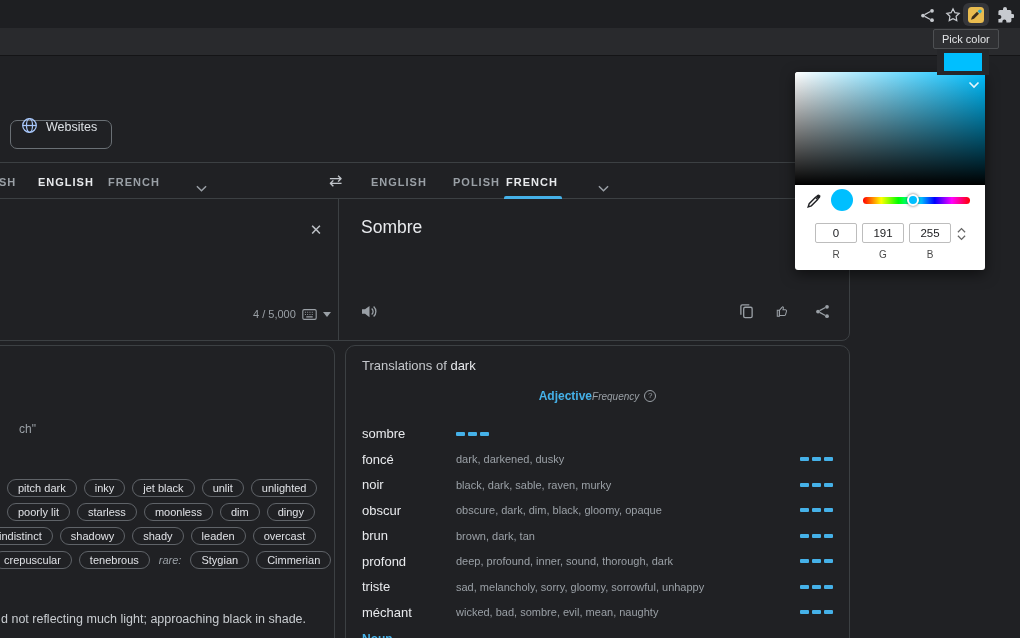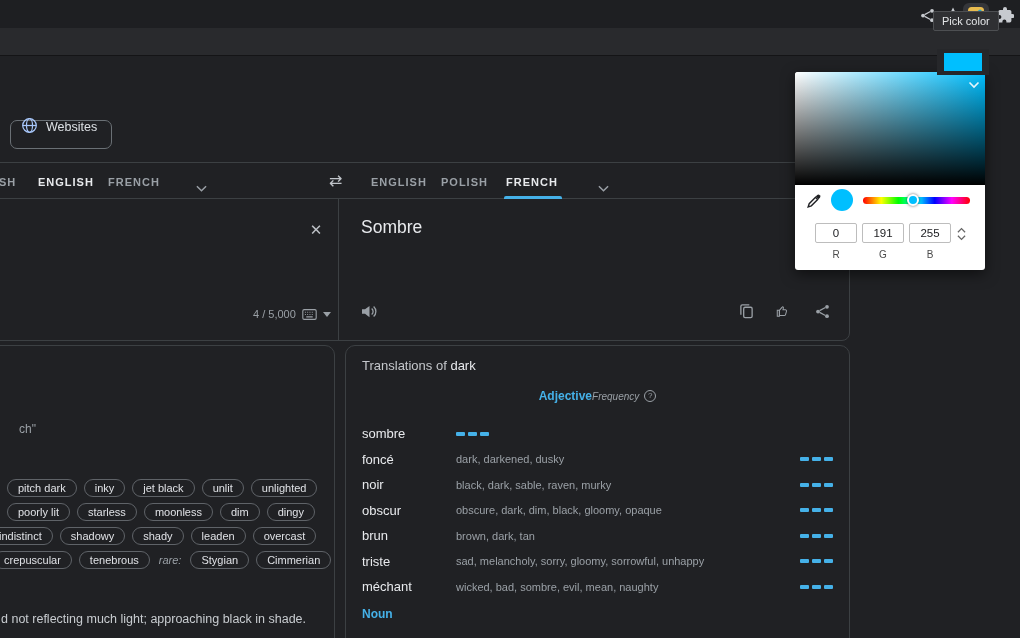--- a/index.html
+++ b/index.html
@@ -7,21 +7,21 @@
   body { font-family:"Liberation Sans", sans-serif; background:#202124; position:relative; }
   .screen { position:relative; width:1020px; height:638px; overflow:hidden; }
 
   
   .bar1 { position:absolute; left:0; top:0; width:1020px; height:28px; background:#1e1f22; }
   .bar2 { position:absolute; left:0; top:28px; width:1020px; height:28px; background:#292a2d; border-bottom:1px solid #141416; }
   .tb-icon { position:absolute; top:6px; width:18px; height:18px; display:flex; align-items:center; justify-content:center; cursor:pointer; }
   .ext-active-bg { position:absolute; left:963px; top:3px; width:26px; height:23px; background:#35363a; border-radius:6px; }
 
   
-  .tooltip { position:absolute; left:933px; top:11px; background:#2f3033; border:1px solid #4d4f52; color:#e4e6e8; font-size:11px; padding:3px 8px; z-index:60; border-radius:2px; white-space:nowrap; }
+  .tooltip { position:absolute; left:933px; top:29px; background:#2f3033; border:1px solid #4d4f52; color:#e4e6e8; font-size:11px; padding:3px 8px; z-index:60; border-radius:2px; white-space:nowrap; }
   .swatch-popup { position:absolute; left:937px; top:49px; width:52px; height:26px; background:#26272a; z-index:50; }
   .swatch { position:absolute; left:7px; top:4px; width:38px; height:18px; background:var(--picked,#00bfff); }
 
   
   .picker { position:absolute; left:795px; top:72px; width:190px; height:198px; background:#fff; border-radius:3px; box-shadow:0 4px 14px rgba(0,0,0,.55); z-index:40; }
   .grad { position:relative; width:100%; height:113px; border-radius:3px 3px 0 0;
           background:linear-gradient(to bottom, rgba(0,0,0,0), #000), linear-gradient(to right, #fff, var(--picked,#00bfff)); cursor:crosshair; }
   .grad-chev { position:absolute; right:5px; top:3px; opacity:.9; }
   .ctrl { position:relative; height:36px; }
   .dropper { position:absolute; left:11px; top:7px; cursor:pointer; }
@@ -128,21 +128,21 @@
       <span class="tab" style="left:18px">SH</span>
       <span class="tab active" style="left:57px">ENGLISH</span>
       <span class="tab" style="left:127px">FRENCH</span>
       <span class="tab-chev" style="left:215px; position:absolute">
         <svg width="11" height="7" viewBox="0 0 12 7">
             <path d="M1 1l5 5 5-5" stroke="#9aa0a6" stroke-width="1.6" fill="none"></path>
           </svg>
       </span>
       <span class="swap">⇄</span>
       <span class="tab" style="left:390px">ENGLISH</span>
-      <span class="tab" style="left:460px">POLISH</span>
+      <span class="tab" style="left:472px">POLISH</span>
       <span class="tab active" style="left:525px">FRENCH</span>
       <div class="underline"></div>
       <span class="tab-chev" style="left:617px; position:absolute">
         <svg width="11" height="7" viewBox="0 0 12 7">
             <path d="M1 1l5 5 5-5" stroke="#9aa0a6" stroke-width="1.6" fill="none"></path>
           </svg>
       </span>
     </div>
     <div class="v-div"></div>
 
@@ -279,20 +279,29 @@
       <div class="t-row">
           <span class="t-word">brun</span>
           <span class="t-gloss">brown, dark, tan</span>
           <span class="t-freqbars">
             <span class="dash"></span>
             <span class="dash"></span>
             <span class="dash"></span>
           </span>
         </div>
       <div class="t-row">
+          <span class="t-word">profond</span>
+          <span class="t-gloss">deep, profound, inner, sound, thorough, dark</span>
+          <span class="t-freqbars">
+            <span class="dash"></span>
+            <span class="dash"></span>
+            <span class="dash"></span>
+          </span>
+        </div>
+      <div class="t-row">
           <span class="t-word">triste</span>
           <span class="t-gloss">sad, melancholy, sorry, gloomy, sorrowful, unhappy</span>
           <span class="t-freqbars">
             <span class="dash"></span>
             <span class="dash"></span>
             <span class="dash"></span>
           </span>
         </div>
       <div class="t-row">
           <span class="t-word">méchant</span>

